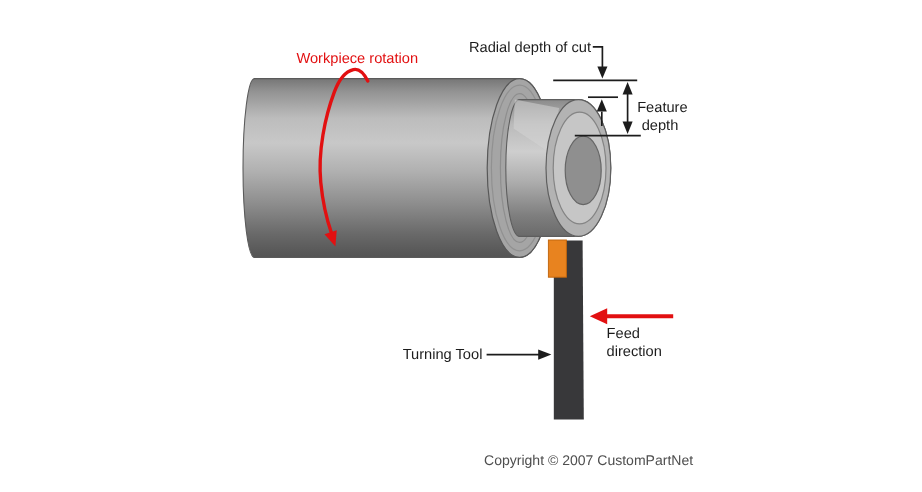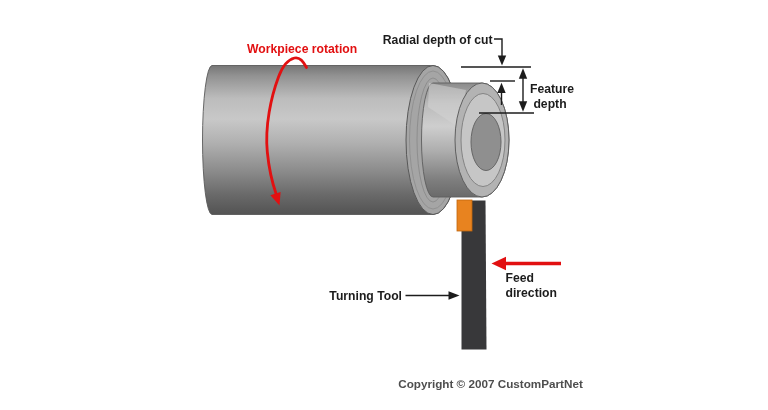--- a/index.html
+++ b/index.html
@@ -3,21 +3,20 @@
 <meta charset="utf-8">
 <style>
   html, body { margin: 0; padding: 0; background: #ffffff; }
   #stage {
     position: relative;
     width: 768px;
     height: 410px;
     background: #ffffff;
     overflow: hidden;
     font-family: "Liberation Sans", sans-serif;
-    font-weight: bold;
   }
   svg { display: block; }
   text {
     font-family: "Liberation Sans", sans-serif;
   }
   .label { font-size: 12.2px; fill: #1c1c1c; }
   .label-red { font-size: 12.2px; fill: #e21011; }
   .copyright { font-size: 11.7px; fill: #4e4e4e; }
 </style>
 </head>

